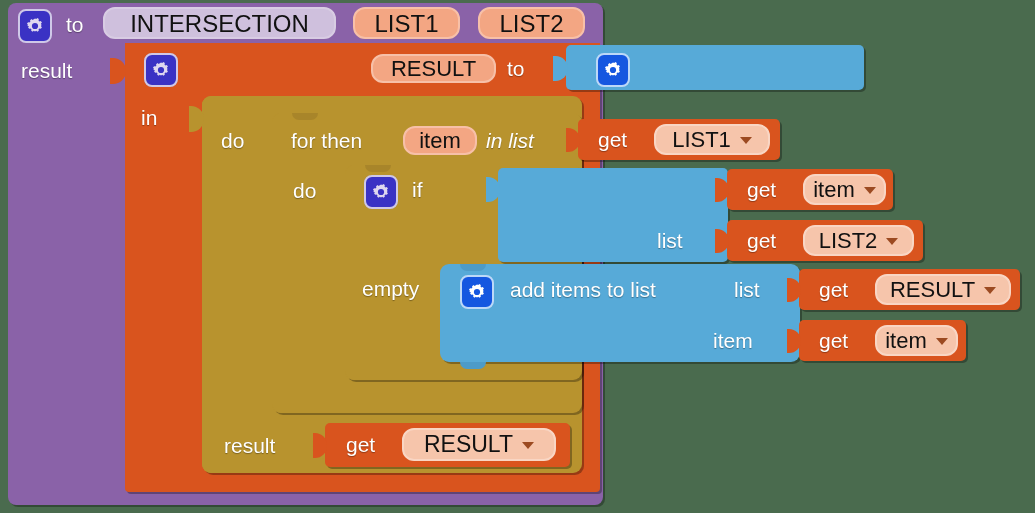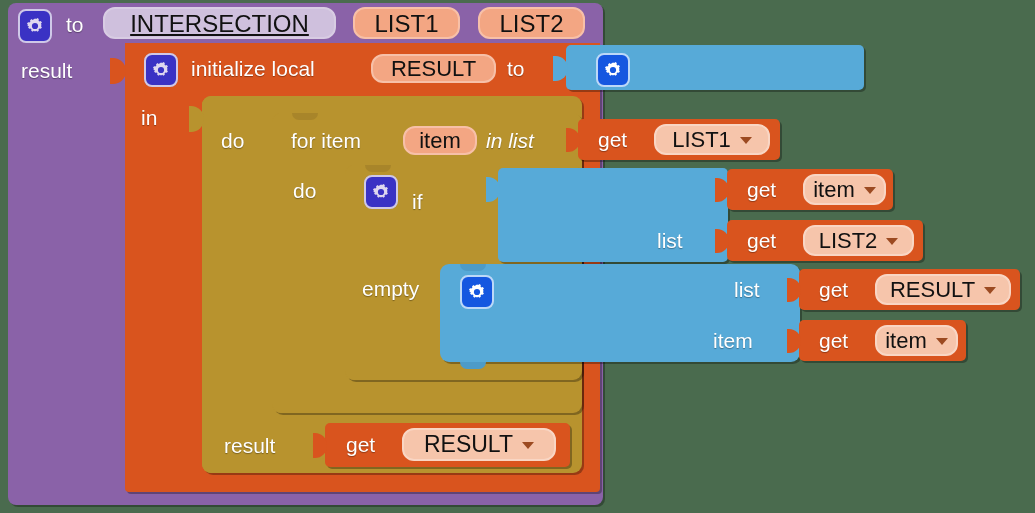--- a/index.html
+++ b/index.html
@@ -55,21 +55,21 @@
     font-size: 21px;
     line-height: 21px;
     display: flex;
     align-items: center;
     justify-content: center;
     white-space: nowrap;
     padding: 0 10px;
     box-sizing: border-box;
     font-family: "Liberation Sans", sans-serif;
   }
-  .field.name  { background: #cfc0dd; border: 2px solid #d8cce3; text-decoration: underline; }
+  .field.name  { background: #cfc0dd; border: 2px solid #d8cce3; }
   .field.param { background: #f3a683; border: 2px solid #f7c0a8; }
   .field.local { background: #f3a683; border: 2px solid #f7c0a8; }
   .field.drop  { background: #f6c5ab; border: 2px solid #f9d6c4; }
 
   .caret {
     display: inline-block;
     width: 0; height: 0;
     border-left: 6px solid transparent;
     border-right: 6px solid transparent;
     border-top: 7px solid #9c4a21;
@@ -150,21 +150,20 @@
   <div class="tab orange" style="left:110px; top:58px; width:16px; height:26px; border-radius:0 13px 13px 0;"></div>
 
   <div class="gear purple" style="left:144px; top:53px;">
     <svg width="18" height="18" viewBox="0 0 18 18">
         <g fill="#ded7ef">
       <path d="M9 1.4l1.3.55.95-1 1.6 1.1-.35 1.35 1.0 1.0 1.35-.35 1.1 1.6-1.0.95.55 1.3-.55 1.3 1.0.95-1.1 1.6-1.35-.35-1.0 1.0.35 1.35-1.6 1.1-.95-1.0-1.3.55-1.3-.55-.95 1.0-1.6-1.1.35-1.35-1.0-1.0-1.35.35-1.1-1.6 1.0-.95L1.4 9l.55-1.3-1.0-.95 1.1-1.6 1.35.35 1.0-1.0-.35-1.35 1.6-1.1.95 1.0z"></path>
     </g>
     <circle cx="9" cy="9" r="3.1" fill="#3a32c4"></circle>
     </svg>
   </div>
-  <div class="lbl" style="left:191px; top:58px;">initialize local</div>
   <div class="field local" style="left:371px; top:54px; width:125px; height:29px; font-size:22px;">RESULT</div>
   <div class="lbl" style="left:507px; top:58px;">to</div>
   <div class="notch n-local" style="left:552px; top:56px; width:14px; height:25px; border-radius:13px 0 0 13px;"></div>
 
   <div class="lbl" style="left:141px; top:107px;">in</div>
 
   <div class="blk c-list shadow r4" style="left:566px; top:45px; width:298px; height:45px;"></div>
   <div class="tab blue" style="left:553px; top:56px; width:15px; height:25px; border-radius:0 13px 13px 0;"></div>
   <div class="gear blue" style="left:596px; top:53px;">
     <svg width="18" height="18" viewBox="0 0 18 18">
@@ -178,21 +177,21 @@
   <div class="blk c-ctrl shadow" style="left:202px; top:96px; width:380px; height:377px; border-radius:9px;"></div>
   <div class="blk c-ctrl" style="left:202px; top:96px; width:75px; height:377px; border-radius:9px 0 0 9px;"></div>
   <div class="tab gold" style="left:189px; top:106px; width:15px; height:26px; border-radius:0 13px 13px 0;"></div>
   <div class="lbl" style="left:221px; top:130px;">do</div>
   <div class="lbl" style="left:224px; top:435px;">result</div>
   <div class="notch n-ctrl" style="left:312px; top:433px; width:15px; height:26px; border-radius:13px 0 0 13px;"></div>
 
   <div class="blk c-ctrl shadow" style="left:272px; top:113px; width:310px; height:300px; border-radius:9px;"></div>
   <div class="blk c-ctrl" style="left:272px; top:113px; width:75px; height:300px; border-radius:9px 0 0 9px;"></div>
   <div class="bump b-ctrl" style="left:292px; top:113px;"></div>
-  <div class="lbl" style="left:291px; top:130px;">for item</div>
+  <div class="lbl" style="left:291px; top:130px;">for then</div>
   <div class="field param" style="left:403px; top:126px; width:74px; height:29px; font-size:22px;">item</div>
   <div class="lbl" style="left:486px; top:130px;font-style:italic;">in list</div>
   <div class="notch n-ctrl" style="left:565px; top:128px; width:15px; height:26px; border-radius:13px 0 0 13px;"></div>
   <div class="lbl" style="left:293px; top:180px;">do</div>
 
   <div class="blk c-get shadow r4" style="left:578px; top:119px; width:202px; height:41px;"></div>
   <div class="tab orange" style="left:566px; top:128px; width:14px; height:24px; border-radius:0 12px 12px 0;"></div>
   <div class="lbl" style="left:598px; top:129px;">get</div>
   <div class="field drop" style="left:654px; top:124px; width:116px; height:31px; font-size:22px;">
     <span>LIST1</span>
@@ -203,21 +202,21 @@
   <div class="blk c-ctrl" style="left:345px; top:165px; width:95px; height:215px; border-radius:9px 0 0 9px;"></div>
   <div class="bump b-ctrl" style="left:365px; top:165px;"></div>
   <div class="gear purple" style="left:364px; top:175px;">
     <svg width="18" height="18" viewBox="0 0 18 18">
         <g fill="#ded7ef">
       <path d="M9 1.4l1.3.55.95-1 1.6 1.1-.35 1.35 1.0 1.0 1.35-.35 1.1 1.6-1.0.95.55 1.3-.55 1.3 1.0.95-1.1 1.6-1.35-.35-1.0 1.0.35 1.35-1.6 1.1-.95-1.0-1.3.55-1.3-.55-.95 1.0-1.6-1.1.35-1.35-1.0-1.0-1.35.35-1.1-1.6 1.0-.95L1.4 9l.55-1.3-1.0-.95 1.1-1.6 1.35.35 1.0-1.0-.35-1.35 1.6-1.1.95 1.0z"></path>
     </g>
     <circle cx="9" cy="9" r="3.1" fill="#3a32c4"></circle>
     </svg>
   </div>
-  <div class="lbl" style="left:412px; top:179px;margin-top:12px;">if</div>
+  <div class="lbl" style="left:412px; top:179px;">if</div>
   <div class="notch n-ctrl" style="left:485px; top:177px; width:15px; height:26px; border-radius:13px 0 0 13px;"></div>
   <div class="lbl" style="left:362px; top:278px;">empty</div>
 
   <div class="blk c-list shadow r4" style="left:498px; top:168px; width:230px; height:94px;"></div>
   <div class="tab blue" style="left:486px; top:177px; width:14px; height:25px; border-radius:0 12px 12px 0;"></div>
   <div class="notch n-list" style="left:714px; top:177px; width:15px; height:26px; border-radius:13px 0 0 13px;"></div>
   <div class="lbl" style="left:657px; top:230px;">list</div>
   <div class="notch n-list" style="left:714px; top:228px; width:15px; height:26px; border-radius:13px 0 0 13px;"></div>
 
   <div class="blk c-get shadow r4" style="left:727px; top:169px; width:166px; height:41px;"></div>
@@ -240,20 +239,21 @@
   <div class="bump b-list" style="left:460px; top:264px;"></div>
   <div class="bump b-list" style="left:460px; top:362px; border-radius:0 0 7px 7px;"></div>
   <div class="gear blue" style="left:460px; top:275px;">
     <svg width="18" height="18" viewBox="0 0 18 18">
         <g fill="#ffffff">
       <path d="M9 1.4l1.3.55.95-1 1.6 1.1-.35 1.35 1.0 1.0 1.35-.35 1.1 1.6-1.0.95.55 1.3-.55 1.3 1.0.95-1.1 1.6-1.35-.35-1.0 1.0.35 1.35-1.6 1.1-.95-1.0-1.3.55-1.3-.55-.95 1.0-1.6-1.1.35-1.35-1.0-1.0-1.35.35-1.1-1.6 1.0-.95L1.4 9l.55-1.3-1.0-.95 1.1-1.6 1.35.35 1.0-1.0-.35-1.35 1.6-1.1.95 1.0z"></path>
     </g>
     <circle cx="9" cy="9" r="3.1" fill="#1557e0"></circle>
     </svg>
   </div>
+  <div class="lbl" style="left:510px; top:279px;">add items to list</div>
   <div class="lbl" style="left:734px; top:279px;">list</div>
   <div class="notch n-list" style="left:786px; top:277px; width:15px; height:26px; border-radius:13px 0 0 13px;"></div>
   <div class="lbl" style="left:713px; top:330px;">item</div>
   <div class="notch n-list" style="left:786px; top:328px; width:15px; height:26px; border-radius:13px 0 0 13px;"></div>
 
   <div class="blk c-get shadow r4" style="left:799px; top:269px; width:221px; height:41px;"></div>
   <div class="tab orange" style="left:787px; top:278px; width:14px; height:24px; border-radius:0 12px 12px 0;"></div>
   <div class="lbl" style="left:819px; top:279px;">get</div>
   <div class="field drop" style="left:875px; top:274px; width:136px; height:31px; font-size:22px;">
     <span>RESULT</span>

